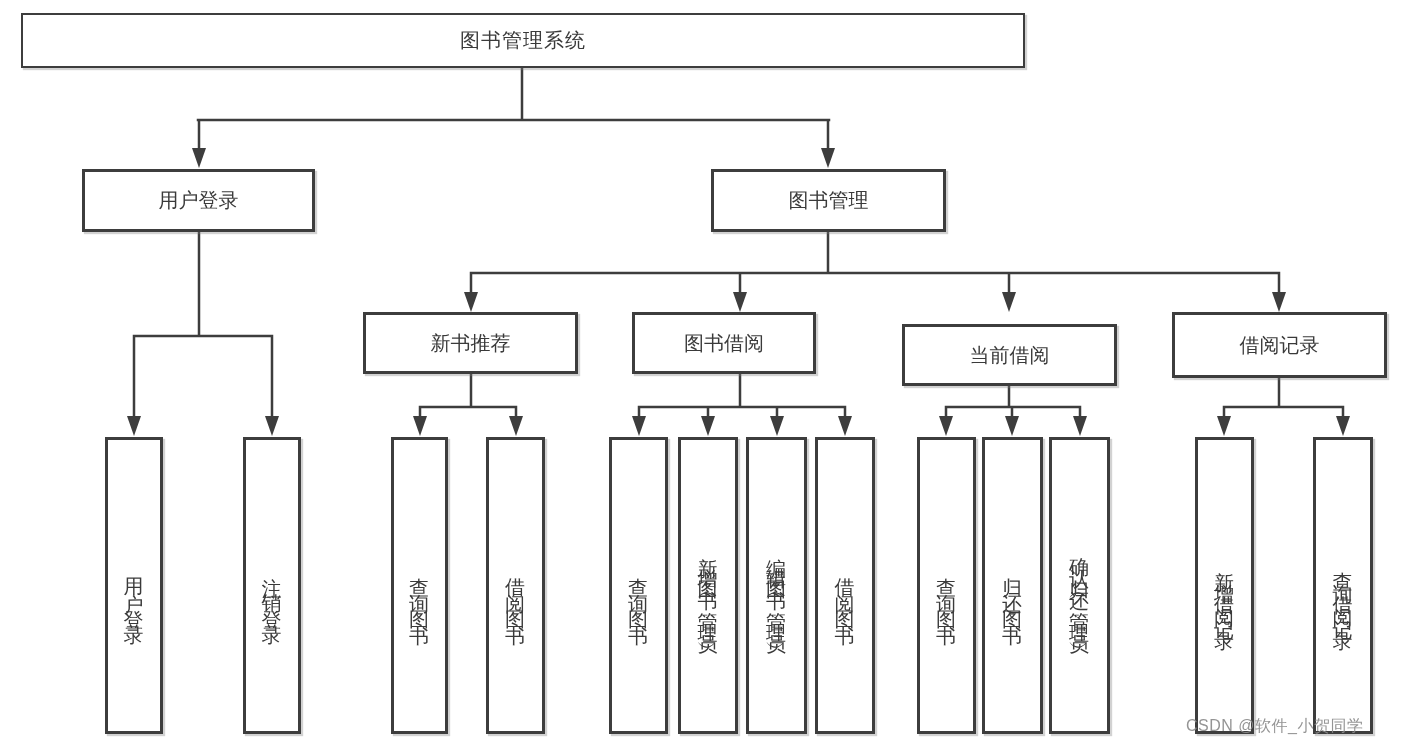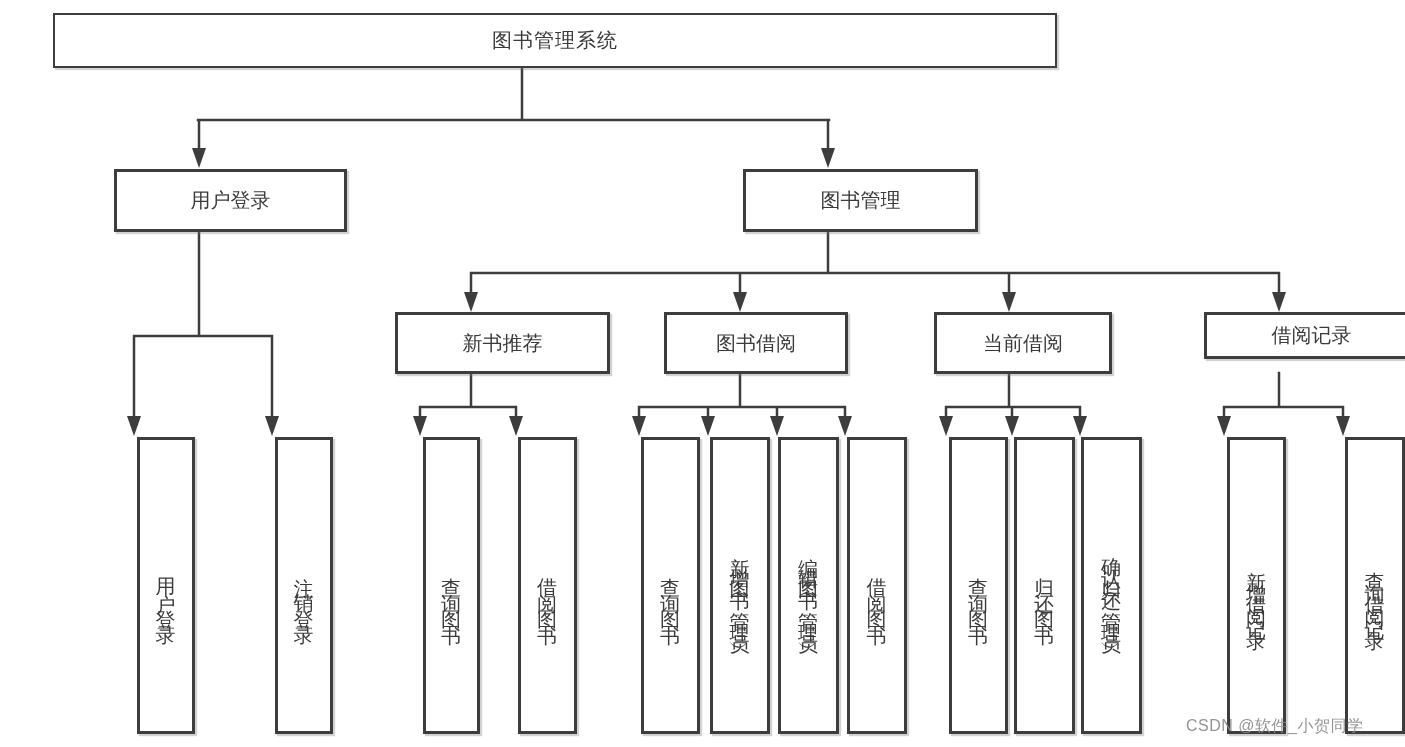--- a/index.html
+++ b/index.html
@@ -14,21 +14,20 @@
   .box{
     position:absolute;
     box-sizing:border-box;
     background:#ffffff;
     border:3px solid #3d3d3d;
     display:flex;align-items:center;justify-content:center;
     color:#3a3a3a;
     font-size:20px;
     z-index:1;
     box-shadow:2px 2px 1px rgba(125,125,125,0.35);
-    margin-left:32px;
   }
   .root{border-width:2.5px;letter-spacing:1px;}
   .vlabel{
     writing-mode:vertical-rl;
     text-orientation:mixed;
     white-space:nowrap;
     line-height:1;
   }
   .sp16{letter-spacing:16px;margin-bottom:-16px;}
   .sp12{letter-spacing:12px;margin-bottom:-12px;}
@@ -91,24 +90,24 @@
   <div class="box" style="left:363px;top:312px;width:215px;height:62px">
     <span>新书推荐</span>
   </div>
 
   <div class="box" style="left:711px;top:169px;width:235px;height:63px">
     <span>图书管理</span>
   </div>
   <div class="box" style="left:632px;top:312px;width:184px;height:62px">
     <span>图书借阅</span>
   </div>
-  <div class="box" style="left:902px;top:312px;width:178px;height:62px">
+  <div class="box" style="left:902px;top:324px;width:215px;height:62px">
     <span>当前借阅</span>
   </div>
-  <div class="box" style="left:1172px;top:312px;width:215px;height:47px">
+  <div class="box" style="left:1172px;top:312px;width:215px;height:66px">
     <span>借阅记录</span>
   </div>
 
   <div class="box" style="left:105px;top:437px;width:58px;height:297px">
     <span class="vlabel sp16">用户登录</span>
   </div>
   <div class="box" style="left:243px;top:437px;width:58px;height:297px">
     <span class="vlabel sp16">注销登录</span>
   </div>
 

